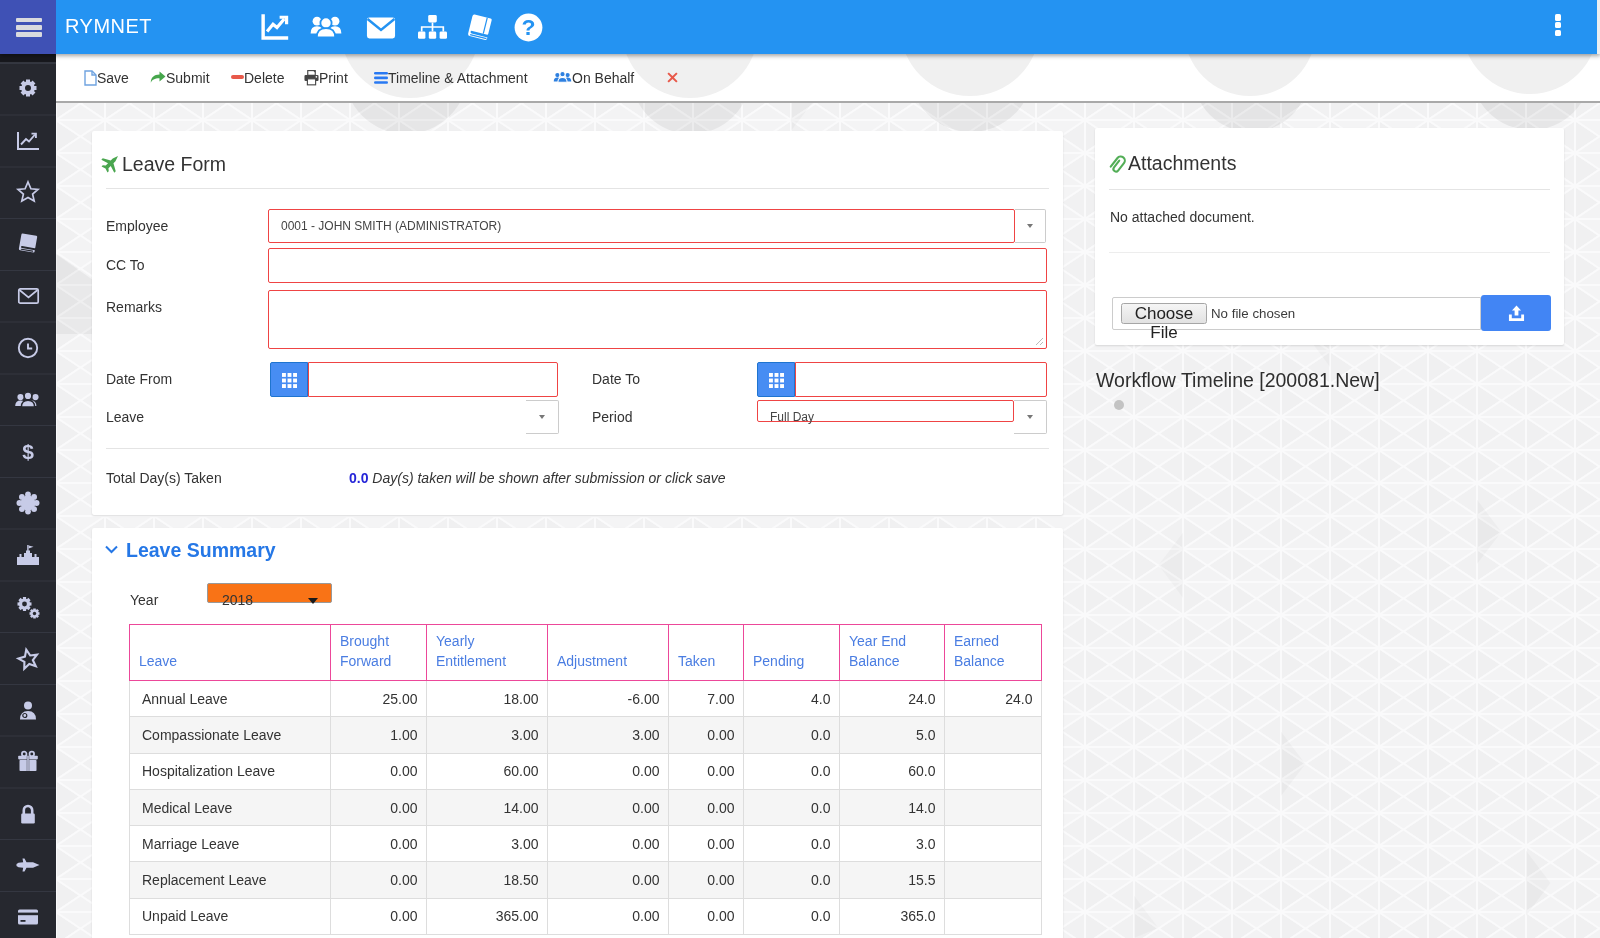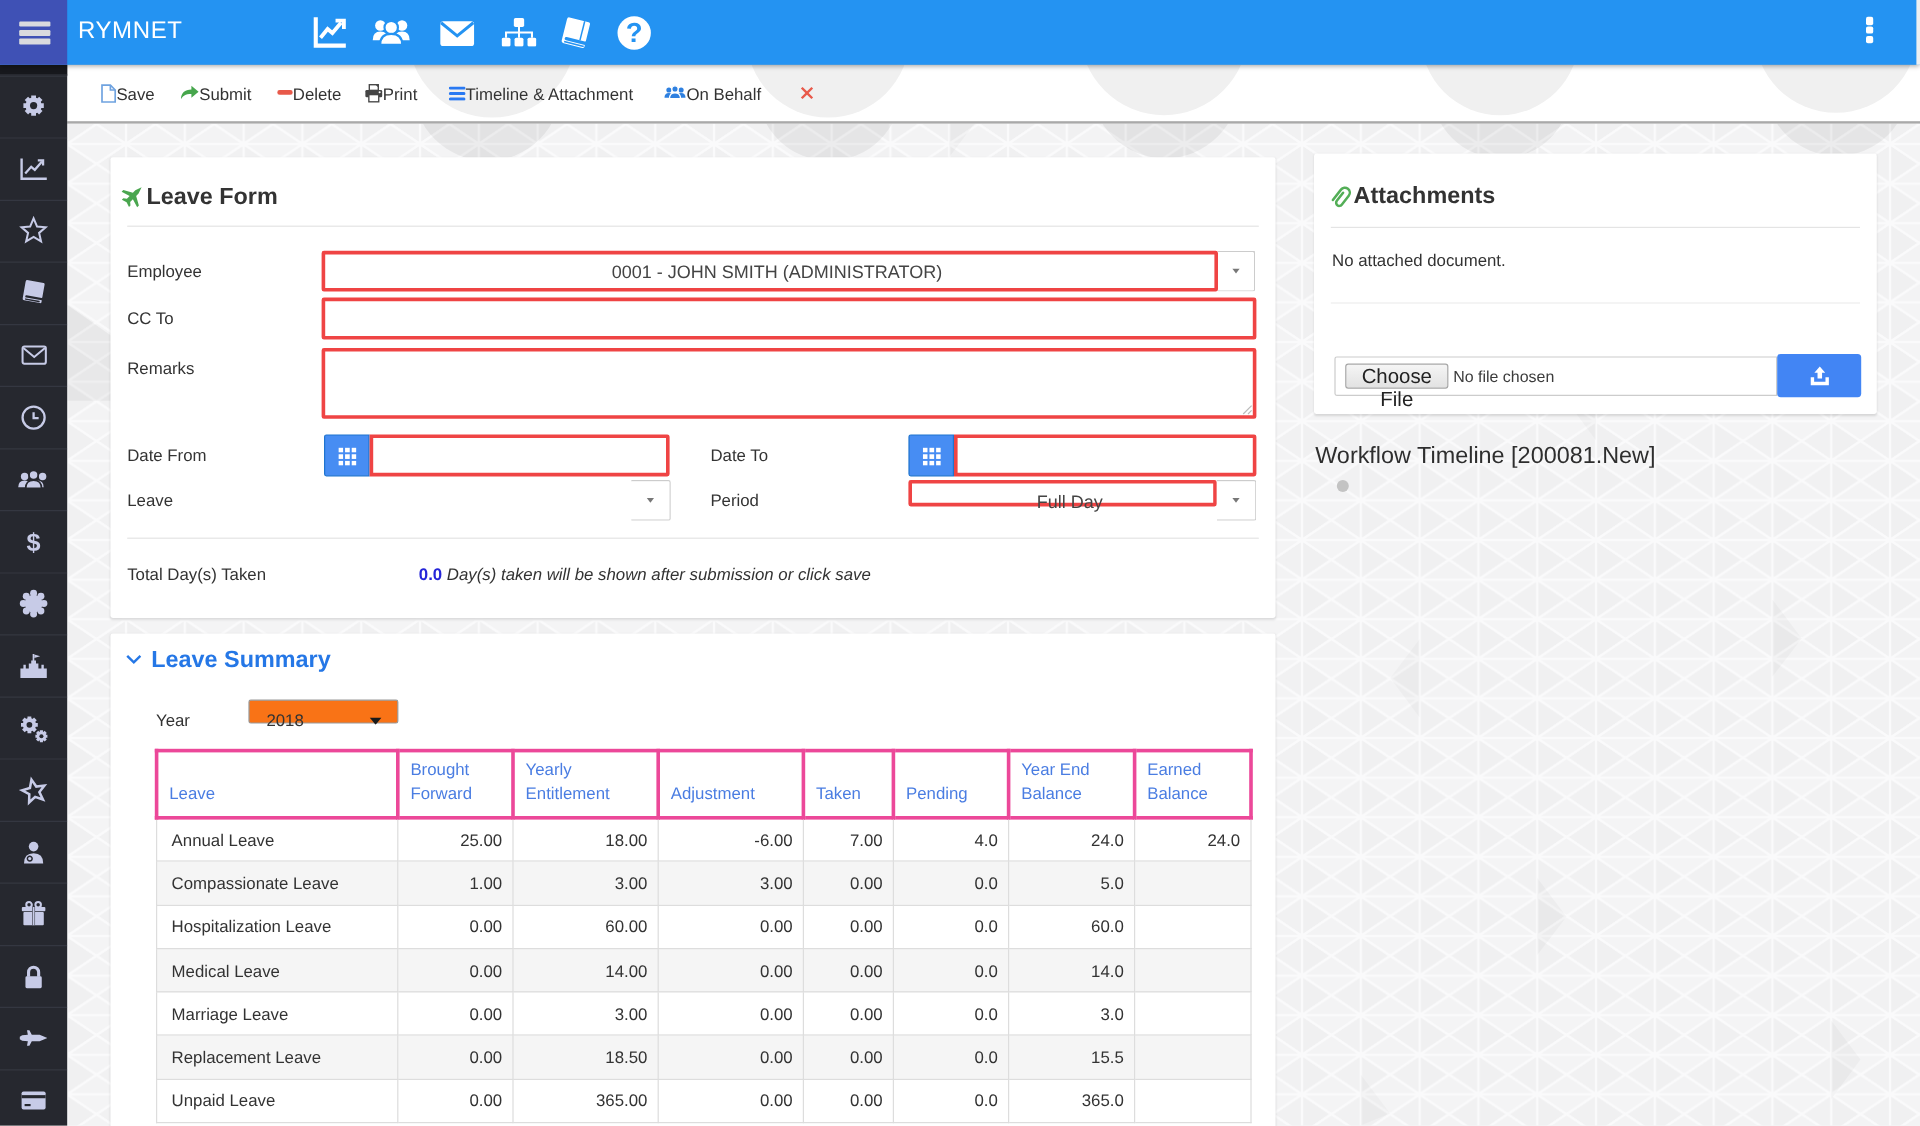--- a/index.html
+++ b/index.html
@@ -16,30 +16,30 @@
 #sidebar { position:absolute; left:0; top:54px; width:56px; height:884px; background:#26282f; z-index:25; }
 #sidebar .cap { position:absolute; left:0; top:0; width:56px; height:9px; background:#17181d; border-bottom:1px solid #33363e; }
 
 #toolbar { position:absolute; left:56px; top:54px; width:1544px; height:49px; background:#fff; border-bottom:2px solid #a9a9a9; z-index:20; }
 .titem { position:absolute; top:0; height:47px; display:flex; align-items:center; gap:0; font-size:14px; color:#333; }
 
 .card { position:absolute; background:#fff; border-radius:2px; box-shadow:0 1px 2px rgba(0,0,0,0.12); }
 #card-form { left:92px; top:131px; width:971px; height:384px; }
 #card-summary { left:92px; top:528px; width:971px; height:420px; }
 #card-attach { left:1095px; top:128px; width:469px; height:217px; }
-.ctitle { position:absolute; font-size:19.5px; font-weight:bold; color:#333; line-height:20px; }
+.ctitle { position:absolute; font-size:19.5px; font-weight:normal; color:#333; line-height:20px; }
 .chr { position:absolute; left:14px; right:14px; border-top:1px solid #e4e4e4; }
 .flabel { position:absolute; font-size:14px; color:#333; }
-.finput { position:absolute; background:#fff; border:3px solid #ef4444; border-radius:2px; font-size:15px; color:#444;text-align:center; }
+.finput { position:absolute; background:#fff; border:1px solid #ef4444; border-radius:2px; font-size:12px; color:#444; }
 .caretbox { position:absolute; background:#fff; border:1px solid #ccc; border-left:none; border-radius:0 2px 2px 0; }
 .caretbox:after { content:""; position:absolute; left:50%; top:50%; margin:-2px 0 0 -3.5px; border-left:3.5px solid transparent; border-right:3.5px solid transparent; border-top:4.5px solid #777; }
 .calbtn { position:absolute; width:38px; background:#478df3; border:1px solid #1f74cf; border-radius:2px 0 0 2px; }
 
 #ltable { position:absolute; left:37px; top:96px; border-collapse:collapse; table-layout:fixed; }
-#ltable th { border:3px solid #ec4899; vertical-align:bottom; text-align:left; font-weight:normal; color:#4a7de2; font-size:14px; padding:0 8px 9px 9px; line-height:19.5px; }
+#ltable th { border:1px solid #ec4899; vertical-align:bottom; text-align:left; font-weight:normal; color:#4a7de2; font-size:14px; padding:0 8px 9px 9px; line-height:19.5px; }
 #ltable td { border:1px solid #ddd; font-size:14px; color:#333; padding:0 8.5px 0 9px; height:36.3px; }
 #ltable td.nm { padding-left:12px; }
 #ltable td.nu { text-align:right; }
 #ltable tr.alt td { background:#f5f5f5; }
 
 #wft { position:absolute; left:1096px; top:370px; font-size:19.5px; line-height:20px; color:#2e2e2e; }
 #wfdot { position:absolute; left:1114px; top:400px; width:10px; height:10px; border-radius:50%; background:#c3c3c3; }
 </style>
 </head>
 <body>

